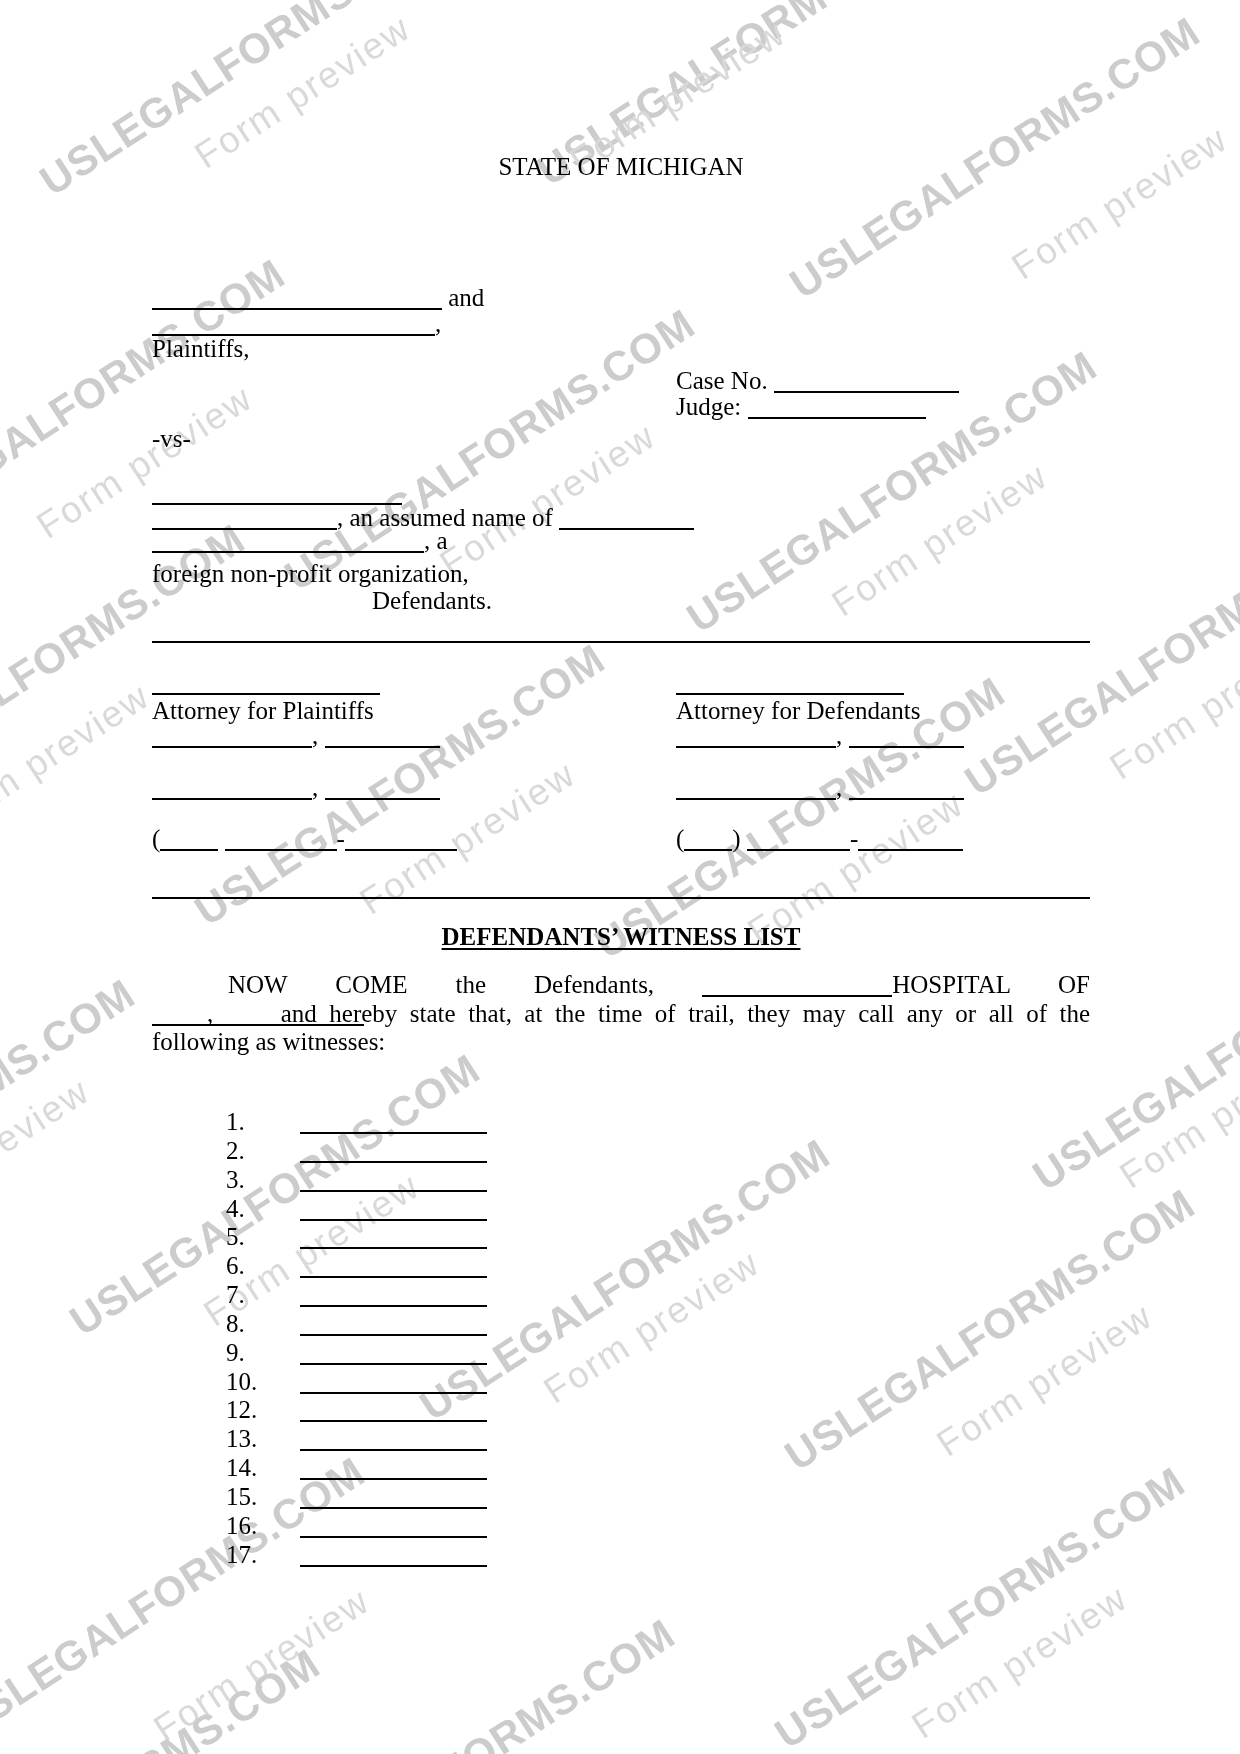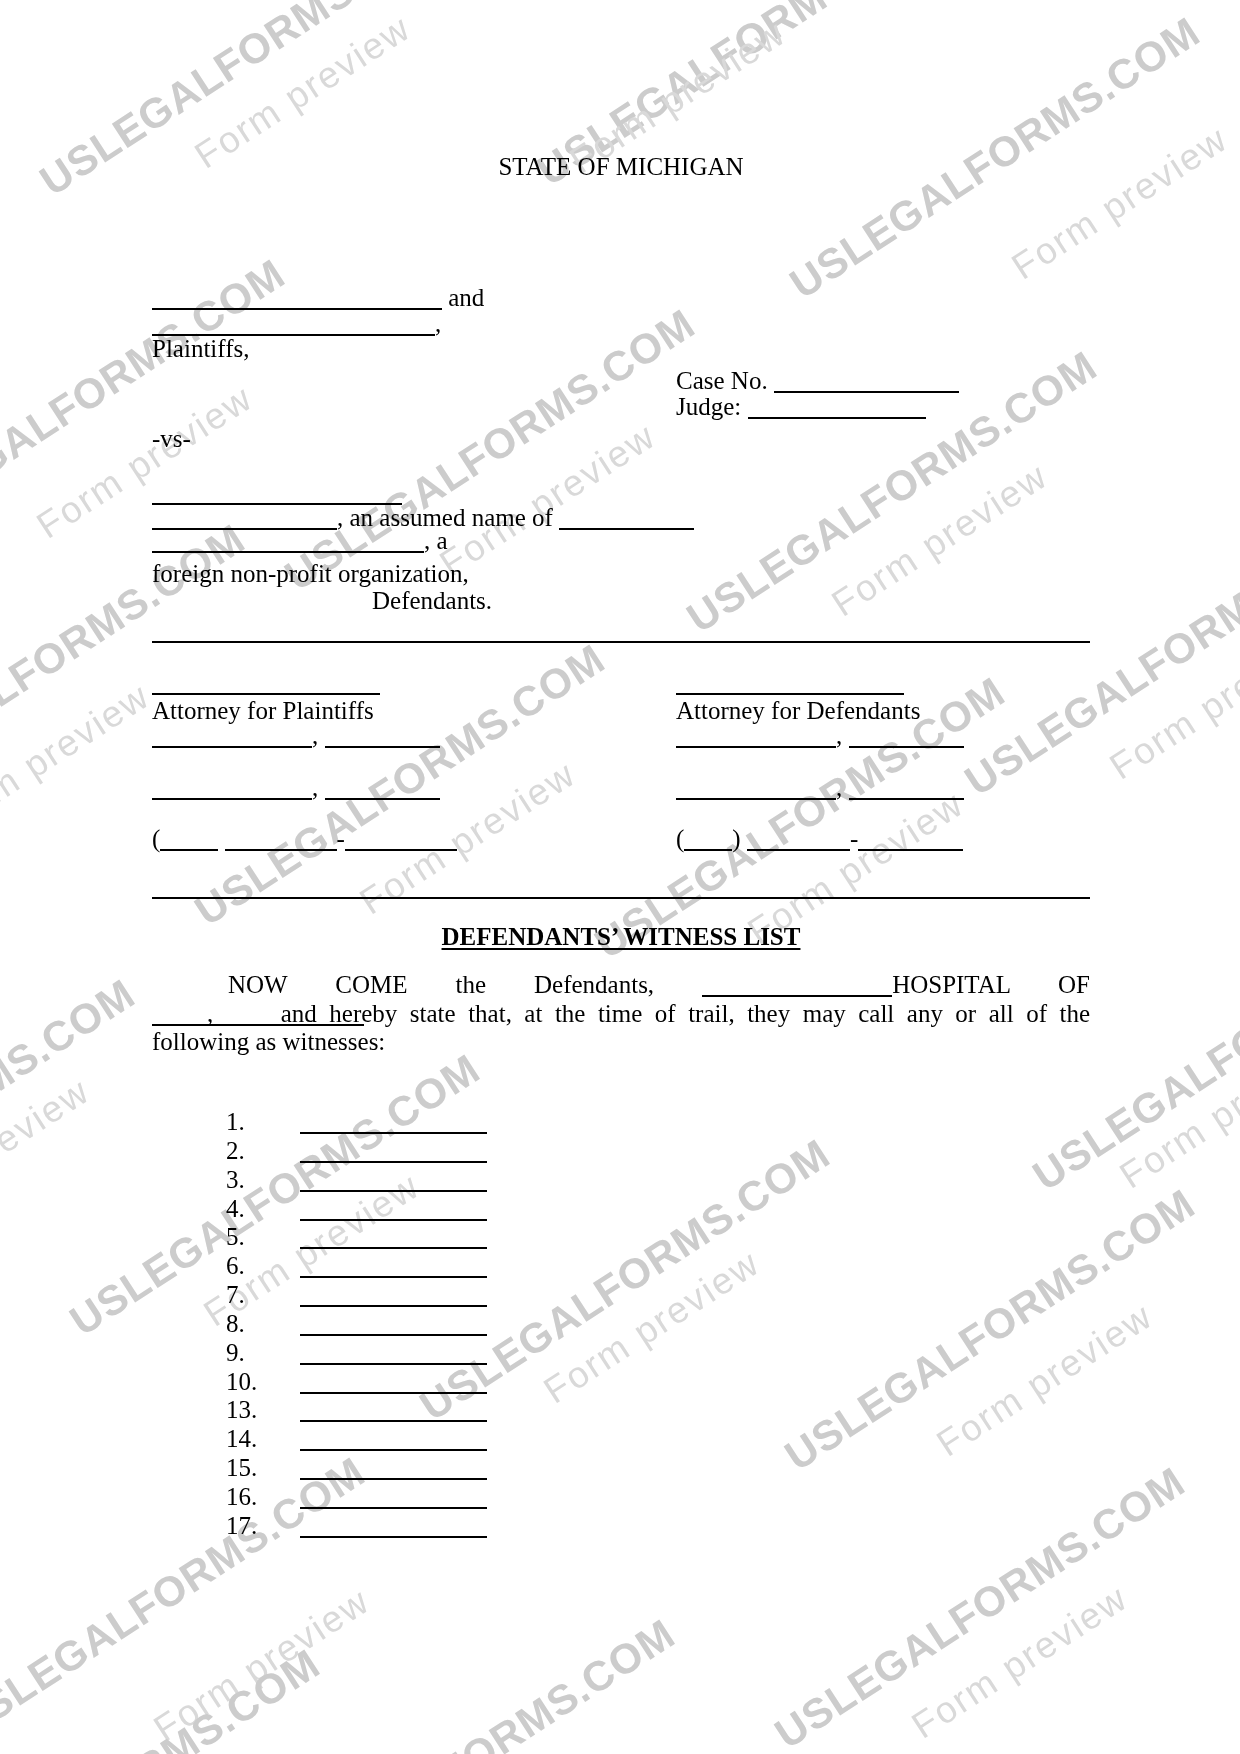--- a/index.html
+++ b/index.html
@@ -129,20 +129,21 @@
       <div class="wrow"><span class="wnum">1.</span><span class="bl" style="width:187px"></span></div>
       <div class="wrow"><span class="wnum">2.</span><span class="bl" style="width:187px"></span></div>
       <div class="wrow"><span class="wnum">3.</span><span class="bl" style="width:187px"></span></div>
       <div class="wrow"><span class="wnum">4.</span><span class="bl" style="width:187px"></span></div>
       <div class="wrow"><span class="wnum">5.</span><span class="bl" style="width:187px"></span></div>
       <div class="wrow"><span class="wnum">6.</span><span class="bl" style="width:187px"></span></div>
       <div class="wrow"><span class="wnum">7.</span><span class="bl" style="width:187px"></span></div>
       <div class="wrow"><span class="wnum">8.</span><span class="bl" style="width:187px"></span></div>
       <div class="wrow"><span class="wnum">9.</span><span class="bl" style="width:187px"></span></div>
       <div class="wrow"><span class="wnum">10.</span><span class="bl" style="width:187px"></span></div>
+      <div class="wrow"><span class="wnum">12.</span><span class="bl" style="width:187px"></span></div>
       <div class="wrow"><span class="wnum">13.</span><span class="bl" style="width:187px"></span></div>
       <div class="wrow"><span class="wnum">14.</span><span class="bl" style="width:187px"></span></div>
       <div class="wrow"><span class="wnum">15.</span><span class="bl" style="width:187px"></span></div>
       <div class="wrow"><span class="wnum">16.</span><span class="bl" style="width:187px"></span></div>
       <div class="wrow"><span class="wnum">17.</span><span class="bl" style="width:187px"></span></div>
     </div>
 
   </div>
 </div>
 

